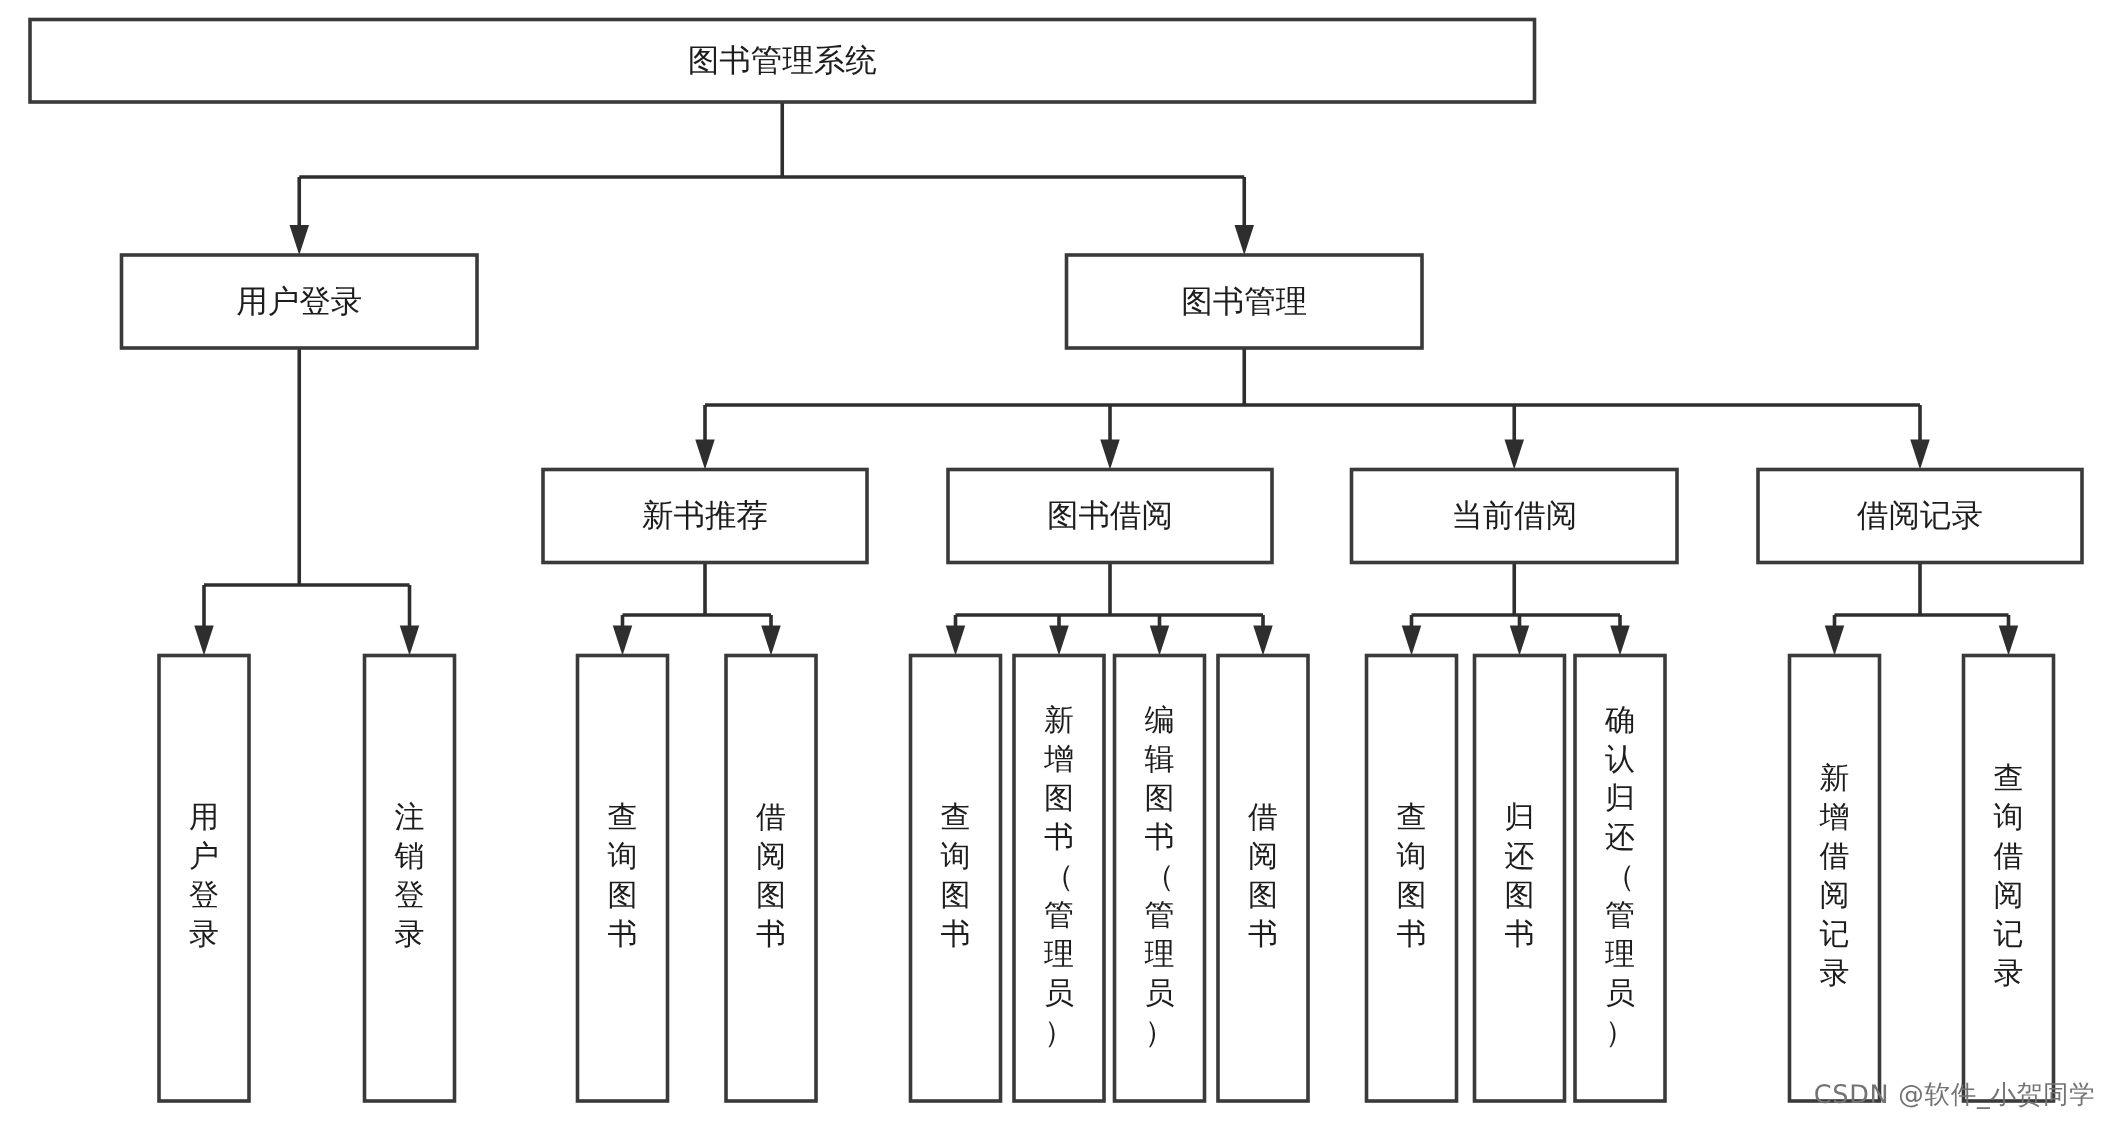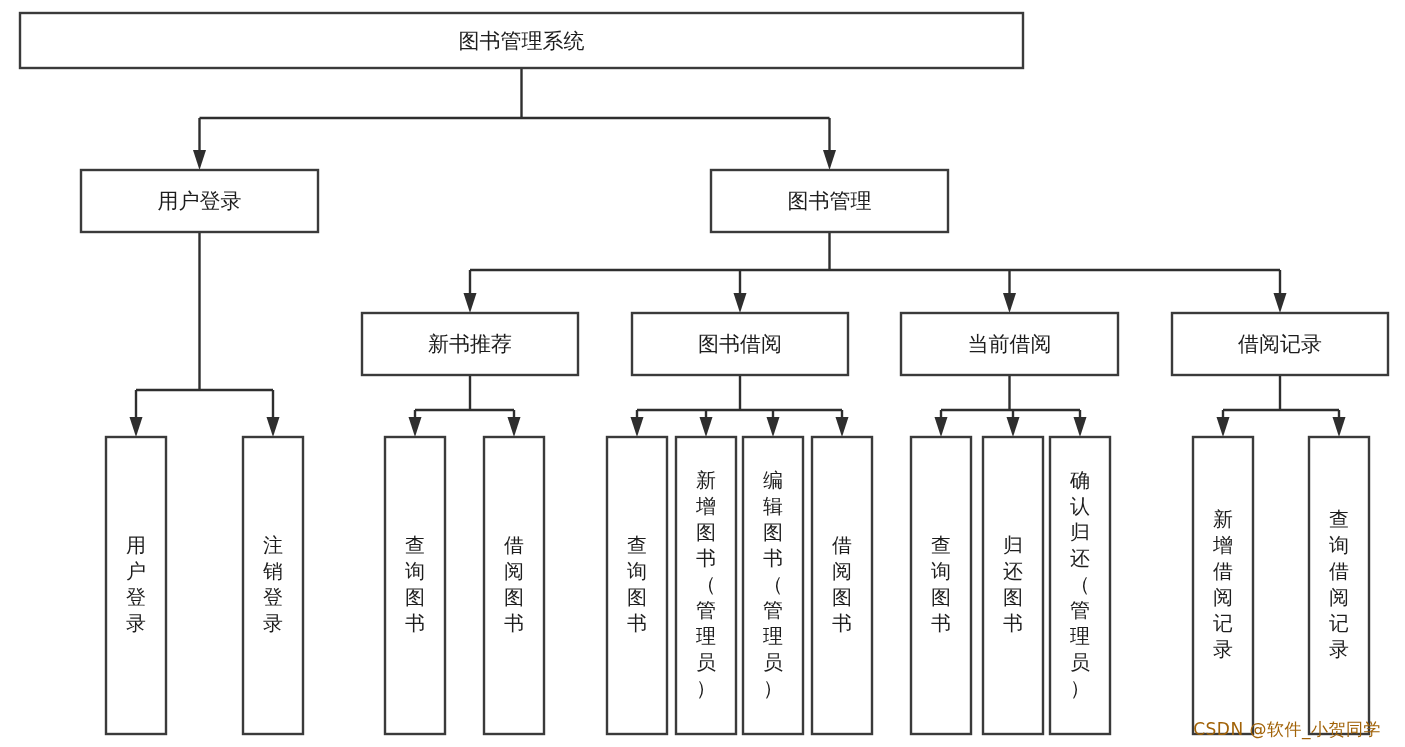--- a/index.html
+++ b/index.html
@@ -50,25 +50,25 @@
     stroke-width: 2.4;
     fill: none;
     stroke-linecap: butt;
   }
   .edge-arrow {
     fill: #2e2e2e;
     stroke: none;
   }
   .watermark-text {
     position: absolute;
-    right: 24px;
+    right: 8px;
     bottom: 6px;
     font-family: "DejaVu Sans", "Liberation Sans", sans-serif;
     font-size: 17px;
-    color: #a16207;
+    color: #737373;
     letter-spacing: 0.5px;
     white-space: nowrap;
     user-select: none;
   }
 </style>
 </head>
 <body>
 
 <div id="diagram-root">
   <svg id="tree-svg" viewBox="0 0 1405 747">

